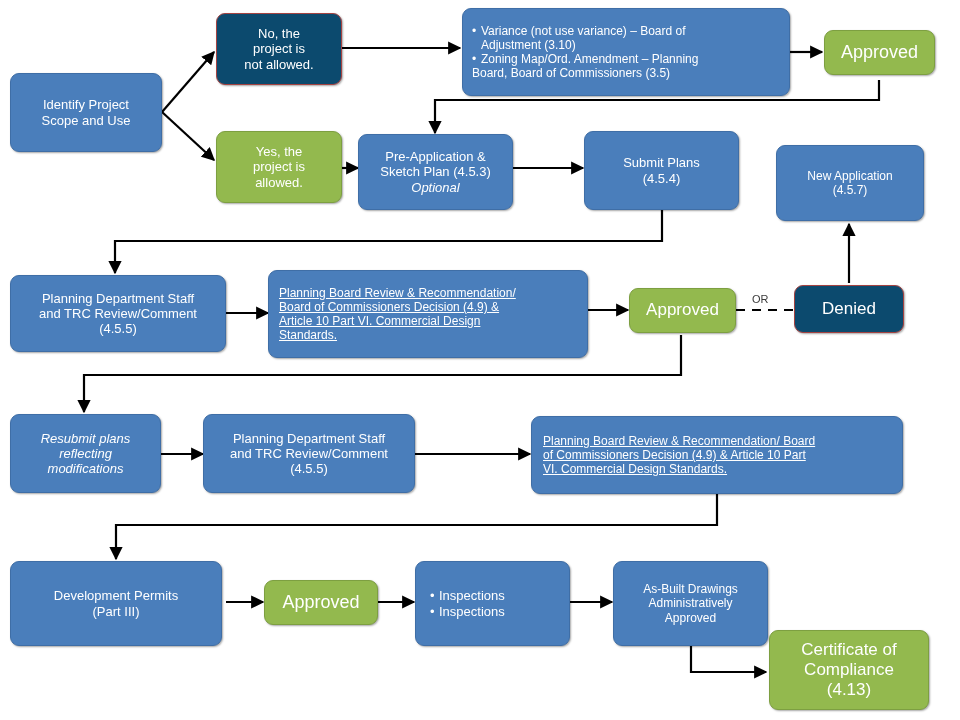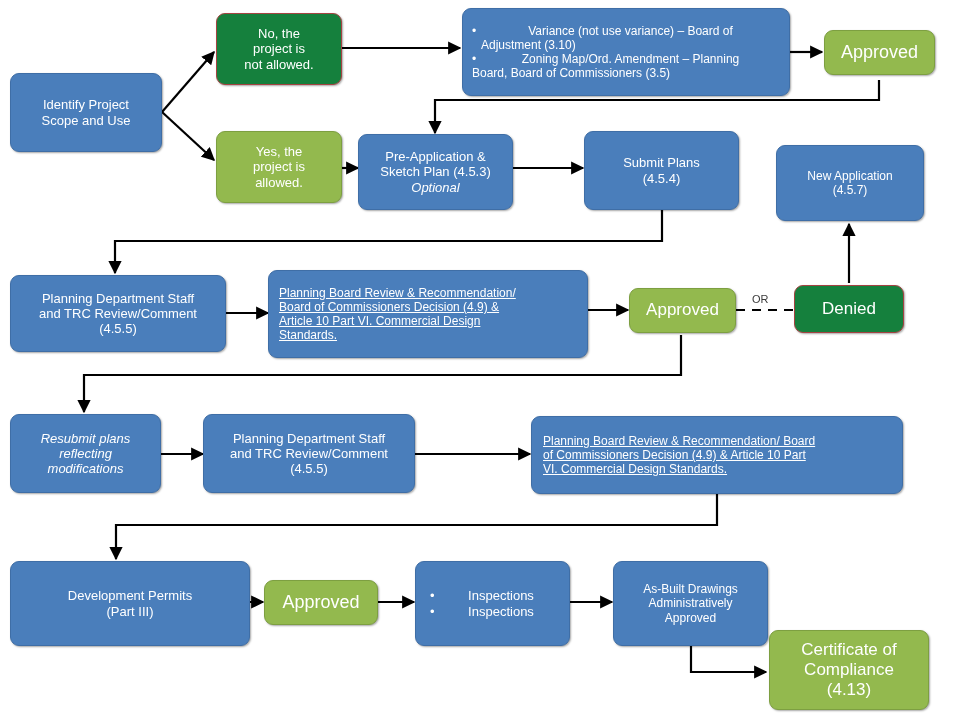--- a/index.html
+++ b/index.html
@@ -32,32 +32,32 @@
     border-radius: 9px;
     border: 1px solid rgba(0,0,0,0.30);
     box-shadow: 1px 1px 2px rgba(0,0,0,0.35);
     line-height: 1.18;
     padding: 3px 6px;
     overflow: hidden;
   }
   .node .txt { width: 100%; }
   .blue  { background: #4a7ebb; border-color: #3f6ea6; }
   .green { background: #93b94e; border-color: #7d9f41; }
-  .red   { background: #15803d; border-color: #a44342; }
+  .red   { background: #0c4a6e; border-color: #a44342; }
   .fs12 { font-size: 12px; }
   .fs13 { font-size: 13px; }
   .fs17 { font-size: 17px; }
   .fs18 { font-size: 18px; }
 
   .left-align { text-align: left; }
   .italic { font-style: italic; }
   .underline { text-decoration: underline; }
 
   .bullets { text-align: left; }
-  .bullets .bl { display: block; text-indent: 0; padding-left: 9px; position: relative; text-align: center; }
+  .bullets .bl { display: block; text-indent: 0; padding-left: 9px; position: relative; }
   .bullets .bl::before {
     content: "\2022";
     position: absolute;
     left: 0;
     top: 0;
   }
   .bullets .cont { display: block; padding-left: 9px; }
   .bullets .cont0 { display: block; padding-left: 0px; }
 
   .or-label {
@@ -224,21 +224,21 @@
   </div>
 
   <div class="node blue fs12 left-align" style="left:531px; top:416px; width:372px; height:78px; justify-content:flex-start; padding:9px 11px;">
     <span class="txt underline">
       <span>Planning Board Review &amp; Recommendation/  Board</span><br>
       <span>of Commissioners Decision (4.9) &amp; Article 10 Part</span><br>
       <span>VI. Commercial Design Standards.</span>
     </span>
   </div>
 
-  <div class="node blue fs13" style="left:10px; top:561px; width:240px; height:85px;">
+  <div class="node blue fs13" style="left:10px; top:561px; width:212px; height:85px;">
     <span class="txt">
       <span>Development Permits</span><br>
       <span>(Part III)</span>
     </span>
   </div>
 
   <div class="node green fs18" style="left:264px; top:580px; width:114px; height:45px;">
     <span class="txt">Approved</span>
   </div>
 

